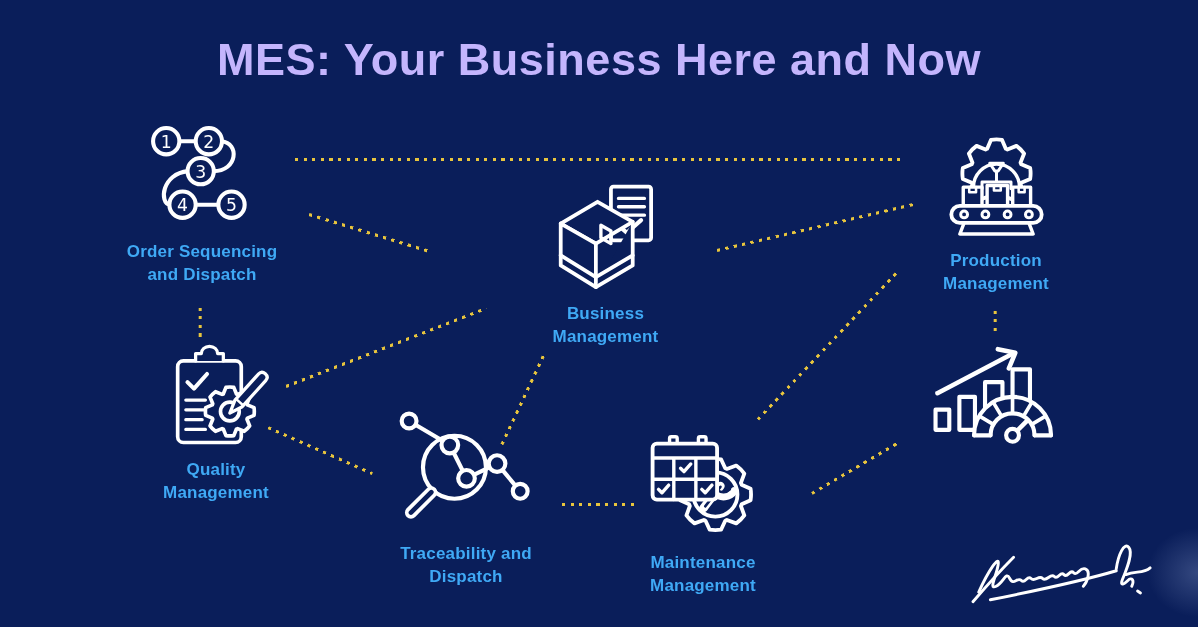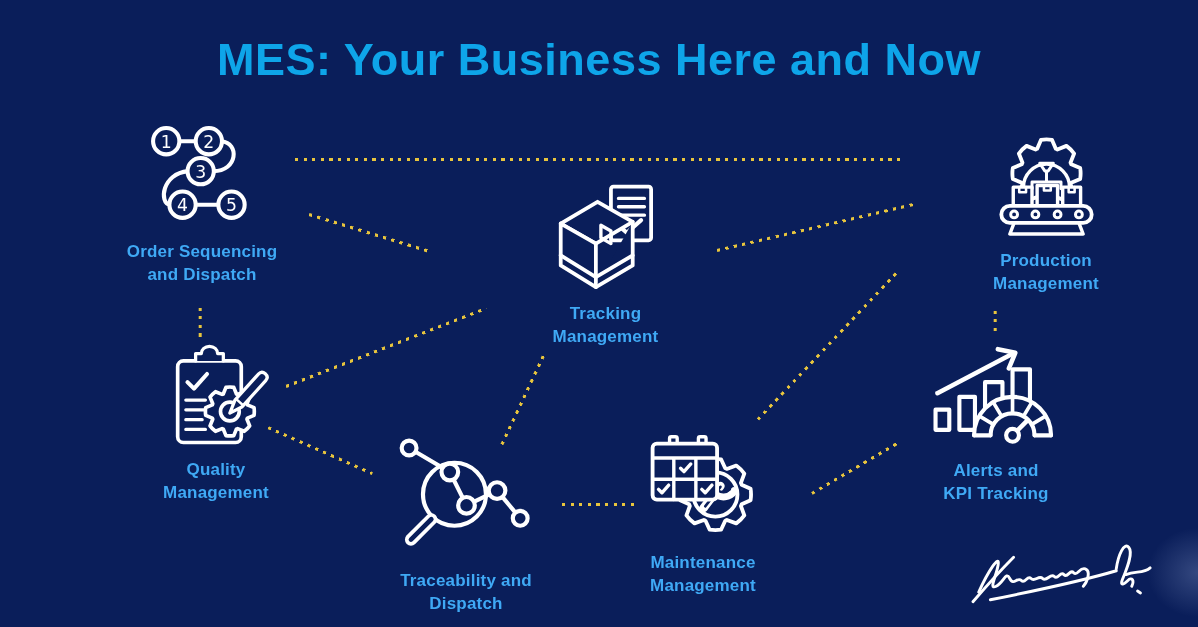--- a/index.html
+++ b/index.html
@@ -3,21 +3,21 @@
 <meta charset="utf-8">
 <style>
   html,body{margin:0;padding:0;background:#061244;}
   #canvas{
     position:relative;width:1198px;height:627px;overflow:hidden;
     background:#0a1e5a;
     font-family:"Liberation Sans","DejaVu Sans",sans-serif;
   }
   .title{
     position:absolute;left:0;top:34px;width:100%;text-align:center;
-    font-size:45px;font-weight:800;letter-spacing:.5px;color:#0ea5e9;
+    font-size:45px;font-weight:800;letter-spacing:.5px;color:#c4b5fd;
   }
   .module{position:absolute;display:flex;flex-direction:column;align-items:center;text-align:center;}
   .module .iconwrap{display:flex;align-items:center;justify-content:center;}
   .module .label{margin-top:9px;color:#3fa9f5;font-weight:bold;font-size:17px;line-height:23px;letter-spacing:.2px;}
   .dots{
     position:absolute;height:3.4px;transform-origin:0 50%;
     background-image:repeating-linear-gradient(to right,#e8c53d 0 3.2px,transparent 3.2px 8.6px);
   }
   .glow{
     position:absolute;right:0;top:528px;width:64px;height:99px;
@@ -81,26 +81,26 @@
         <path class="ic" stroke-width="4" d="M83,22 L114,22 M83,32 L114,32 M83,42 L114,42"></path>
         <path class="ic" stroke-width="5" d="M86,57 L93,63 L110,48"></path>
         <path class="icf" stroke-width="4.5" d="M14,52 L58,26 L100,50 L56,76 Z"></path>
         <path class="icf" stroke-width="4.5" d="M14,52 L14,102 L56,128 L56,76 Z"></path>
         <path class="icf" stroke-width="4.5" d="M100,50 L100,102 L56,128"></path>
         <path class="ic" stroke-width="4.5" d="M14,90 L56,116 M100,90 L56,116"></path>
         <path class="ic" stroke-width="4" d="M62,54 L74,61 L74,76 L62,69 Z"></path>
       </svg>
     </div>
     <div class="label">
-      <div>Tracking</div>
-      <div>Management</div>
-    </div>
-  </div>
-
-  <div class="module" style="left:958px;top:136px;width:176px;align-items:center;">
+      <div>Business</div>
+      <div>Management</div>
+    </div>
+  </div>
+
+  <div class="module" style="left:908px;top:136px;width:176px;align-items:center;">
     <div class="iconwrap">
       <svg width="111" height="104" viewBox="0 0 130 122">
         <path class="ic" stroke-width="4.5" d="M94.0,33.1 L104.5,37.6 A40,40 0 0 1 104.5,50.4 L94.0,54.9 A31,31 0 0 1 93.2,56.8 L93.2,56.8 L97.4,67.4 A40,40 0 0 1 88.4,76.4 L77.8,72.2 A31,31 0 0 1 75.9,73.0 L75.9,73.0 L71.4,83.5 A40,40 0 0 1 58.6,83.5 L54.1,73.0 A31,31 0 0 1 52.2,72.2 L52.2,72.2 L41.6,76.4 A40,40 0 0 1 32.6,67.4 L36.8,56.8 A31,31 0 0 1 36.0,54.9 L36.0,54.9 L25.5,50.4 A40,40 0 0 1 25.5,37.6 L36.0,33.1 A31,31 0 0 1 36.8,31.2 L36.8,31.2 L32.6,20.6 A40,40 0 0 1 41.6,11.6 L52.2,15.8 A31,31 0 0 1 54.1,15.0 L54.1,15.0 L58.6,4.5 A40,40 0 0 1 71.4,4.5 L75.9,15.0 A31,31 0 0 1 77.8,15.8 L77.8,15.8 L88.4,11.6 A40,40 0 0 1 97.4,20.6 L93.2,31.2 A31,31 0 0 1 94.0,33.1 Z"></path>
         <path class="ic" stroke-width="4" d="M38,60 A27,27 0 1 1 92,60"></path>
         <path class="ic" stroke-width="3.5" d="M57,32 L73,32 L67,41 L63,41 Z M65,41 L65,54 M48,54 L82,54 M48,54 L48,62 M82,54 L82,62"></path>
         <rect class="icf" stroke-width="4" x="26" y="60" width="22" height="22"></rect>
         <rect class="icf" stroke-width="4" x="54" y="58" width="24" height="24"></rect>
         <rect class="icf" stroke-width="4" x="84" y="60" width="21" height="22"></rect>
         <path class="ic" stroke-width="3" d="M33,60 v6 h8 v-6 M62,58 v6 h8 v-6 M91,60 v6 h7 v-6"></path>
         <rect class="icf" stroke-width="4.5" x="12" y="82" width="106" height="20" rx="10"></rect>
@@ -131,21 +131,21 @@
           <path class="ic" stroke-width="3" d="M76,68 L88,68"></path>
         </g>
       </svg>
     </div>
     <div class="label">
       <div>Quality</div>
       <div>Management</div>
     </div>
   </div>
 
-  <div class="module" style="left:378px;top:435px;width:176px;">
+  <div class="module" style="left:378px;top:408px;width:176px;">
     <div class="iconwrap">
       <svg width="139" height="125" viewBox="0 0 150 135">
         <circle class="ic" stroke-width="4.5" cx="62" cy="64" r="34"></circle>
         <path d="M37,91 L15,113" stroke="#fff" stroke-width="13" stroke-linecap="round" fill="none"></path>
         <path class="navy" stroke-width="5" d="M37,91 L15,113"></path>
         <path class="ic" stroke-width="4.5" d="M13,14 L57,40 L75,76 L108,60 L133,90"></path>
         <circle class="icf" stroke-width="4.5" cx="13" cy="14" r="8"></circle>
         <circle class="icf" stroke-width="4.5" cx="57" cy="40" r="9"></circle>
         <circle class="icf" stroke-width="4.5" cx="75" cy="76" r="9"></circle>
         <circle class="icf" stroke-width="4.5" cx="108" cy="60" r="9"></circle>
@@ -193,24 +193,20 @@
         <rect class="ic" stroke-width="4.5" x="90" y="32" width="19" height="66"></rect>
         <path d="M48,104 A42,42 0 0 1 132,104 Z" fill="#0a1e5a" stroke="none"></path>
         <path class="ic" stroke-width="4.5" d="M48,104 A42,42 0 0 1 132,104"></path>
         <path class="ic" stroke-width="4.5" d="M66,104 A24,24 0 0 1 114,104"></path>
         <path class="ic" stroke-width="4.5" d="M48,104 L66,104 M114,104 L132,104"></path>
         <path class="ic" stroke-width="4" d="M54,83 L69,92 M69,68 L78,83 M90,62 L90,80 M111,68 L102,83 M126,83 L111,92"></path>
         <path class="ic" stroke-width="5" d="M90,104 L106,88"></path>
         <circle class="icf" stroke-width="4.5" cx="90" cy="104" r="7"></circle>
       </svg>
     </div>
-    <div class="label">
-      <div>Alerts and</div>
-      <div>KPI Tracking</div>
-    </div>
   </div>
 
   <div class="sig">
     <svg width="190" height="92" viewBox="0 0 190 95">
       <g stroke="#fff" stroke-width="3" fill="none" stroke-linecap="round" stroke-linejoin="round">
         <path d="M8,62 C18,40 30,22 28,34 C26,46 18,60 26,56 C34,52 36,40 40,48 C44,56 48,46 52,50 C56,54 58,44 62,48 C66,52 70,44 74,48 C78,52 82,42 86,46 C90,50 92,40 96,44 C100,48 102,38 106,42 C110,46 112,36 118,38 C124,40 120,52 116,56"></path>
         <path d="M2,72 C14,58 30,40 44,26"></path>
         <path d="M20,70 C60,62 110,52 150,40"></path>
         <path d="M150,38 C152,24 158,10 163,16 C168,22 160,40 156,50 C154,56 158,54 162,50 C166,46 169,50 166,56"></path>
         <path d="M160,44 C170,40 178,43 185,37"></path>

